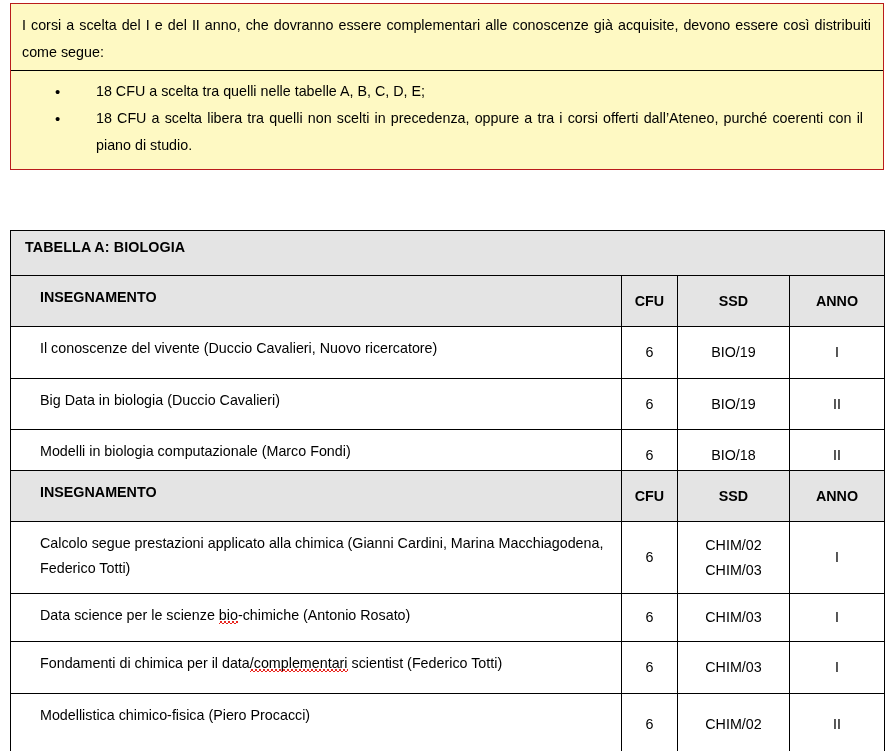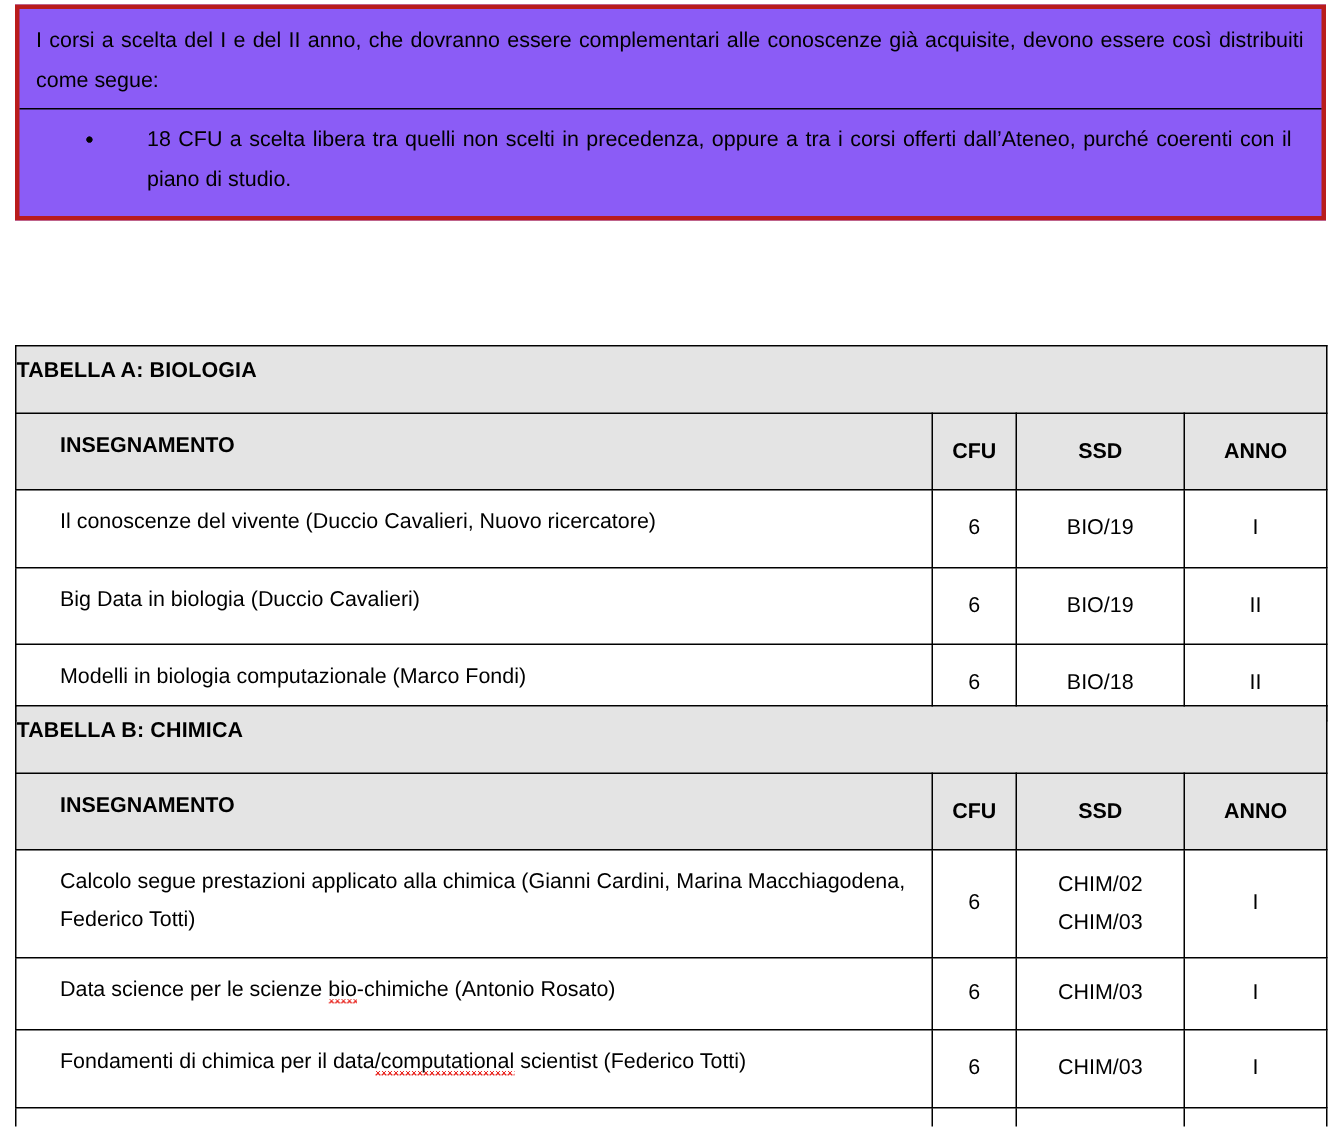--- a/index.html
+++ b/index.html
@@ -16,22 +16,22 @@
     position: relative;
   }
 
   
   .intro-box {
     position: absolute;
     left: 10px;
     top: 3px;
     width: 874px;
     box-sizing: border-box;
-    border: 3px solid #b91c1c;
-    background: #8b5cf6;
+    border: 1px solid #b91c1c;
+    background: #fef9c3;
     padding: 0;
   }
   .intro-para {
     padding: 8px 12px 2px 11px;
     font-size: 14.3px;
     line-height: 27px;
     text-align: justify;
     text-justify: inter-word;
     border-bottom: 1px solid #000000;
     padding-bottom: 4px;
@@ -72,21 +72,21 @@
     vertical-align: top;
     padding: 0;
     font-weight: normal;
     text-align: left;
   }
   .tbl-title td {
     background: #e4e4e4;
     font-weight: bold;
     font-size: 14.3px;
     height: 36px;
-    padding: 8px 0 0 0;
+    padding: 8px 0 0 14px;
     letter-spacing: 0.1px;
   }
   .tbl-head td {
     background: #e4e4e4;
     font-weight: bold;
     font-size: 14.3px;
     height: 41px;
   }
   .tbl-head td.c-name { padding: 12px 0 0 11px; text-align: left; }
   .tbl-head td.c-cfu,
@@ -130,20 +130,21 @@
   }
 </style>
 </head>
 <body>
 
 <div class="intro-box">
   <div class="intro-para">I corsi a scelta del I e del II anno, che dovranno essere complementari alle conoscenze già acquisite, devono essere così distribuiti come segue:</div>
   <ul class="intro-list">
     <li>
       <span class="bullet">•</span>
+      <span>18 CFU a scelta tra quelli nelle tabelle A, B, C, D, E;</span>
     </li>
     <li>
       <span class="bullet">•</span>
       <span>18 CFU a scelta libera tra quelli non scelti in precedenza, oppure a tra i corsi offerti dall’Ateneo, purché coerenti con il piano di studio.</span>
     </li>
   </ul>
 </div>
 
 <table class="doc-table" style="top:230px;">
   <colgroup>
@@ -184,23 +185,20 @@
 </table>
 
 <table class="doc-table" style="top:470px;">
   <colgroup>
     <col class="col-name">
       <col class="col-cfu">
       <col class="col-ssd">
       <col class="col-anno">
   </colgroup>
   <tbody>
-    <tr class="tbl-title">
-      <td colspan="4">TABELLA B: CHIMICA</td>
-    </tr>
     <tr class="tbl-head">
       <td class="c-name">INSEGNAMENTO</td>
       <td class="c-cfu">CFU</td>
       <td class="c-ssd">SSD</td>
       <td class="c-anno">ANNO</td>
     </tr>
 
     <tr class="row-h62">
       <td class="c-name">Calcolo segue prestazioni applicato alla chimica (Gianni Cardini, Marina Macchiagodena, Federico Totti)</td>
       <td class="c-cfu">6</td>
@@ -212,21 +210,21 @@
     </tr>
 
     <tr class="row-h38">
       <td class="c-name"><span>Data science per le scienze </span><span class="squiggle">bio</span><span>-chimiche (Antonio Rosato)</span></td>
       <td class="c-cfu">6</td>
       <td class="c-ssd">CHIM/03</td>
       <td class="c-anno">I</td>
     </tr>
 
     <tr class="row-h42">
-      <td class="c-name"><span>Fondamenti di chimica per il data</span><span class="squiggle">/computational</span><span> scientist (Federico Totti)</span></td>
+      <td class="c-name"><span>Fondamenti di chimica per il data</span><span class="squiggle">/complementari</span><span> scientist (Federico Totti)</span></td>
       <td class="c-cfu">6</td>
       <td class="c-ssd">CHIM/03</td>
       <td class="c-anno">I</td>
     </tr>
 
     <tr class="row-h51">
       <td class="c-name">Modellistica chimico-fisica (Piero Procacci)</td>
       <td class="c-cfu">6</td>
       <td class="c-ssd">CHIM/02</td>
       <td class="c-anno">II</td>

